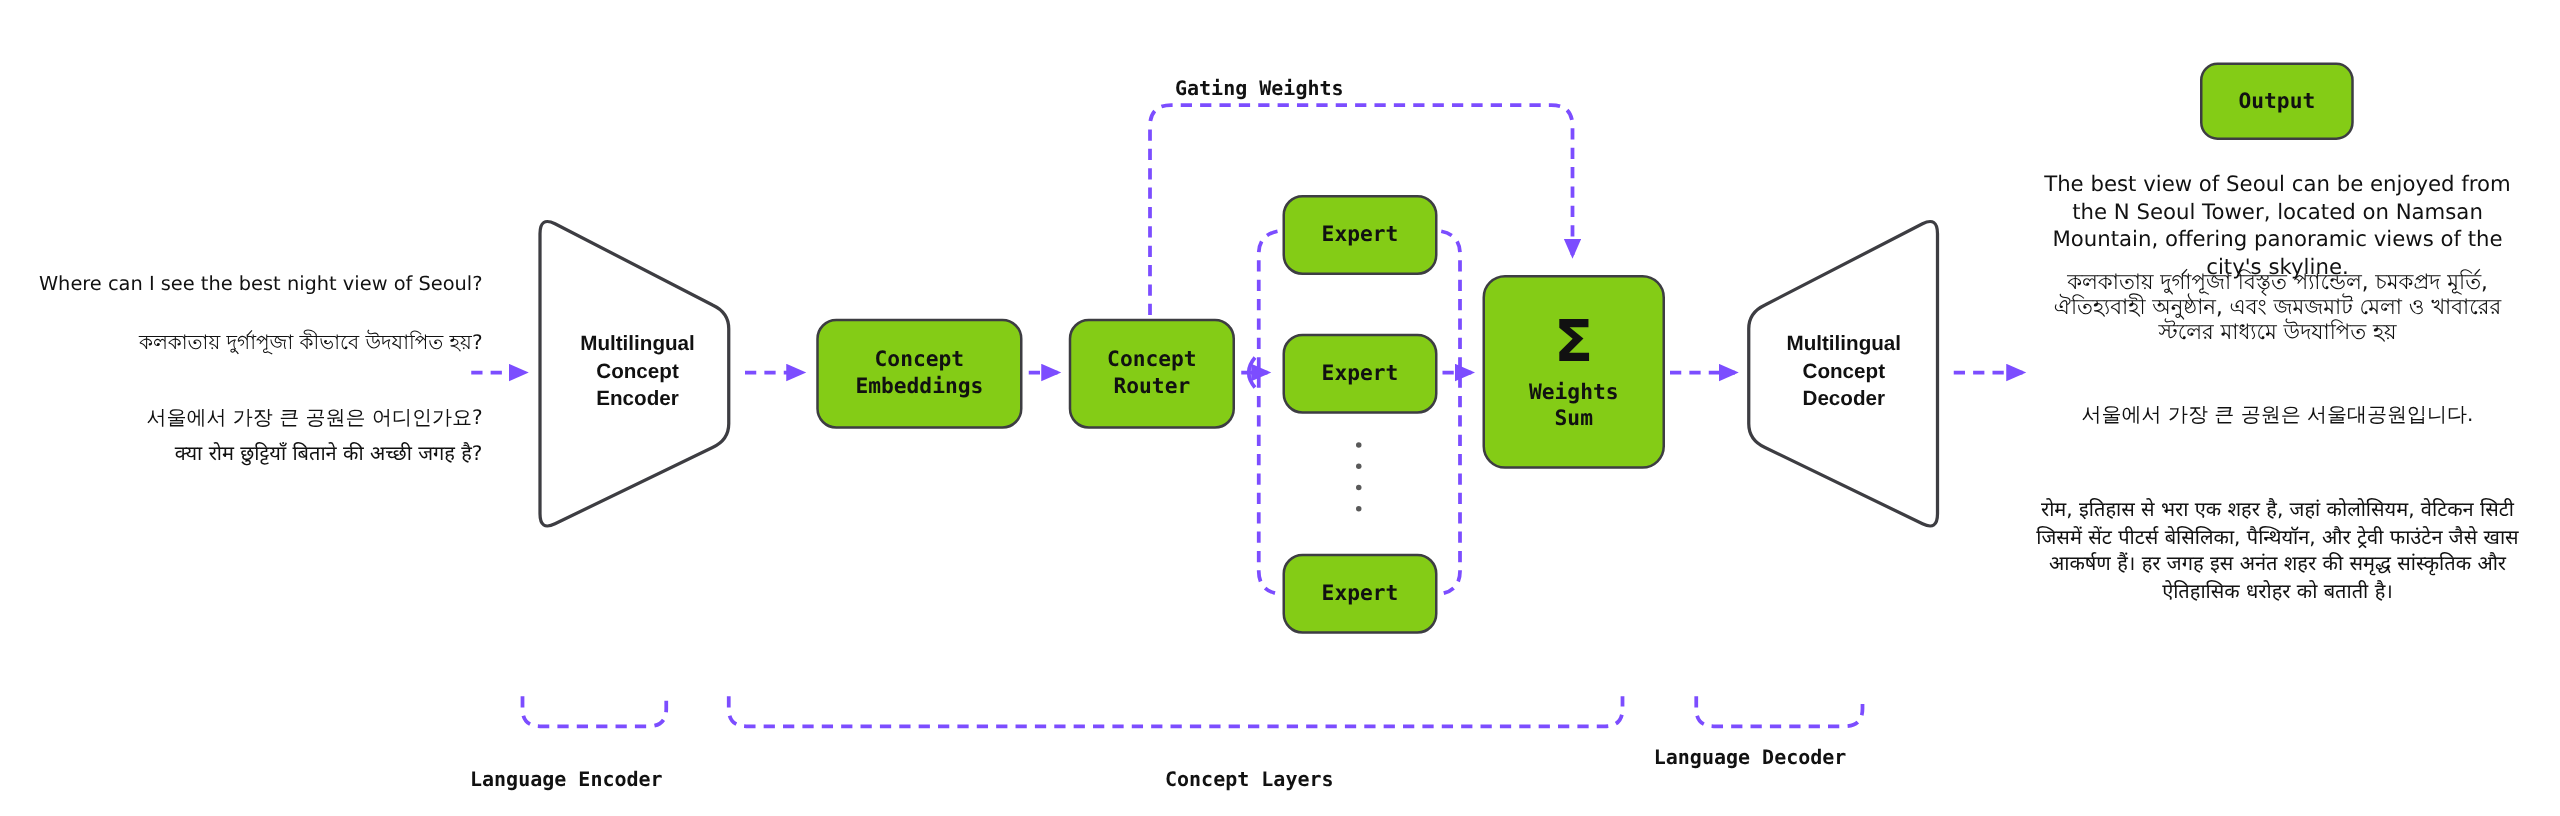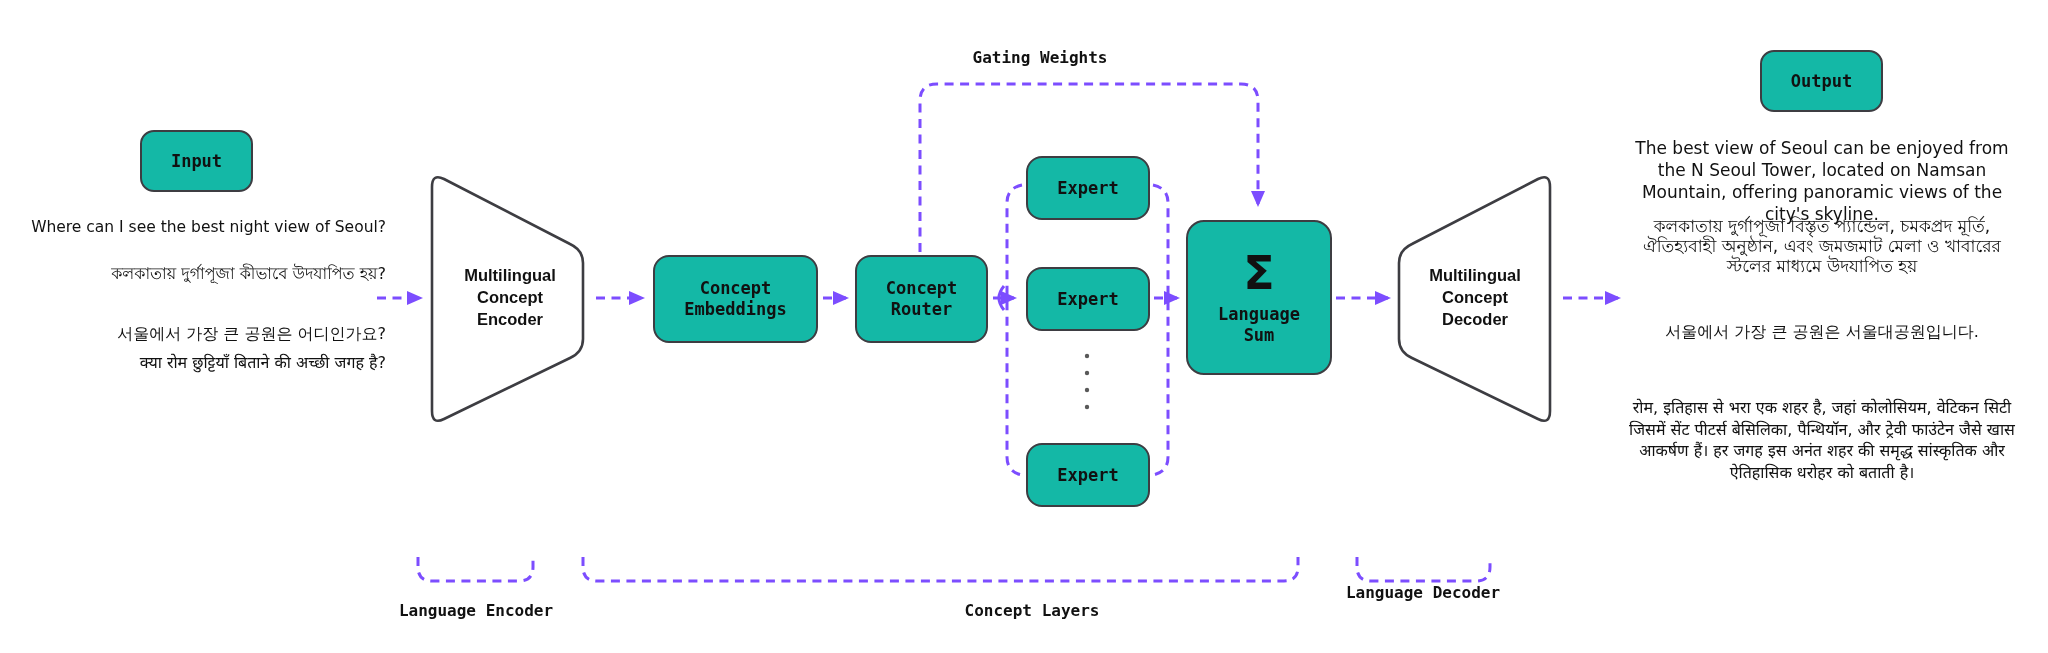--- a/index.html
+++ b/index.html
@@ -9,26 +9,26 @@
     --bg:#ffffff;
   }
   html,body{margin:0;padding:0;background:var(--bg);}
   #stage{position:relative;width:2048px;height:653px;background:var(--bg);overflow:hidden;
          font-family:"DejaVu Sans","Liberation Sans",sans-serif;color:var(--text);}
   #wires{position:absolute;left:0;top:0;width:2048px;height:653px;}
   .dash{fill:none;stroke:var(--accent);stroke-width:3;stroke-dasharray:9 6.5;}
   .solidcurve{fill:none;stroke:var(--accent);stroke-width:3;}
   .shape{fill:none;stroke:var(--border);stroke-width:2.6;}
   .node{position:absolute;box-sizing:border-box;border:2.6px solid var(--border);
-        border-radius:14px;background:#14b8a6;display:flex;align-items:center;justify-content:center;
+        border-radius:14px;background:#84cc16;display:flex;align-items:center;justify-content:center;
         font-family:"DejaVu Sans Mono","Liberation Mono",monospace;font-weight:700;
         font-size:17px;line-height:21px;text-align:center;}
   .pre{white-space:pre-line;}
   .monolabel{position:absolute;font-family:"DejaVu Sans Mono","Liberation Mono",monospace;
-             font-weight:700;font-size:16px;text-align:center;}
+             font-weight:700;font-size:16px;margin-top:13px;}
   .trap-label{position:absolute;font-family:Liberation Sans, sans-serif;
               font-weight:700;font-size:16.5px;line-height:22px;text-align:center;white-space:pre-line;}
   .io-line{position:absolute;width:380px;left:6px;text-align:right;font-size:16px;}
   .out-para{position:absolute;width:400px;text-align:center;}
   .sigma{font-size:46px;line-height:46px;font-weight:700;font-family:"DejaVu Sans","Liberation Sans",sans-serif;}
   .wsum-inner{display:flex;flex-direction:column;align-items:center;gap:8px;}
 </style>
 </head>
 <body>
 
@@ -63,23 +63,20 @@
       <circle cx="1087" cy="373" r="2.2"></circle>
       <circle cx="1087" cy="390" r="2.2"></circle>
       <circle cx="1087" cy="407" r="2.2"></circle>
     </g>
 
     <path class="dash" d="M418,557 V567 Q418,581 432,581 H519 Q533,581 533,567 V557"></path>
     <path class="dash" d="M583,557 V567 Q583,581 597,581 H1284 Q1298,581 1298,567 V557"></path>
     <path class="dash" d="M1357,557 V567 Q1357,581 1371,581 H1476 Q1490,581 1490,567 V557"></path>
   </svg>
 
-  <div class="node" style="left:140px;top:130px;width:113px;height:62px;">
-    <span>Input</span>
-  </div>
 
   <div>
     <div class="io-line" style="top:218px;font-size:15.5px;">Where can I see the best night view of Seoul?</div>
     <div class="io-line" style="top:261px;">কলকাতায় দুর্গাপূজা কীভাবে উদযাপিত হয়?</div>
     <div class="io-line" style="top:324px;">서울에서 가장 큰 공원은  어디인가요?</div>
     <div class="io-line" style="top:351px;">क्या रोम छुट्टियाँ बिताने की अच्छी जगह है?</div>
   </div>
 
   <div class="trap-label" style="left:437px;top:264px;width:146px;">Multilingual
 Concept
@@ -102,21 +99,21 @@
   <div class="node" style="left:1026px;top:267px;width:124px;height:64px;border-radius:16px;">
     <span>Expert</span>
   </div>
   <div class="node" style="left:1026px;top:443px;width:124px;height:64px;border-radius:16px;">
     <span>Expert</span>
   </div>
 
   <div class="node" style="left:1186px;top:220px;width:146px;height:155px;border-radius:18px;">
     <div class="wsum-inner">
       <div class="sigma">Σ</div>
-      <div class="pre">Language
+      <div class="pre">Weights
 Sum</div>
     </div>
   </div>
 
   <div class="trap-label" style="left:1402px;top:264px;width:146px;">Multilingual
 Concept
 Decoder</div>
 
   <div class="node" style="left:1760px;top:50px;width:123px;height:62px;">
     <span>Output</span>

